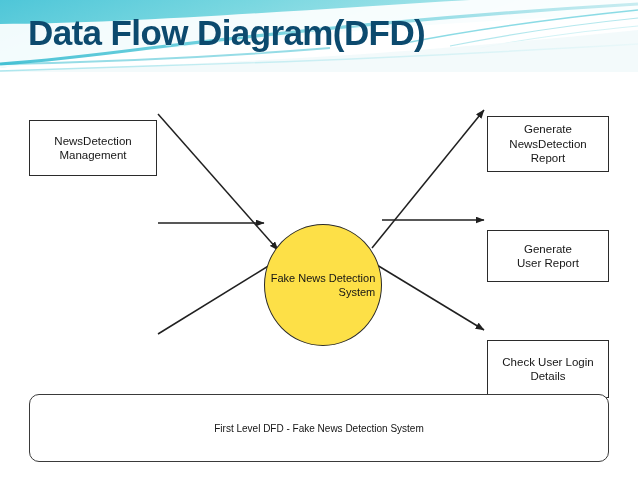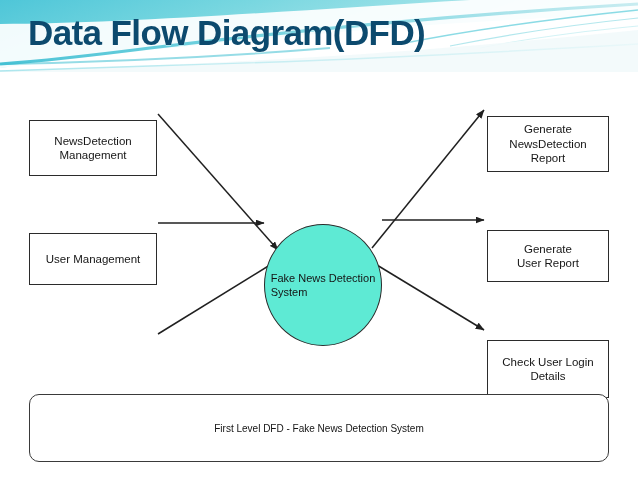--- a/index.html
+++ b/index.html
@@ -98,26 +98,26 @@
 
   
   #node-process {
     position: absolute;
     left: 264px;
     top: 152px;
     width: 118px;
     height: 122px;
     border: 1.6px solid #2b2b2b;
     border-radius: 50%;
-    background: #5eead4;
+    background: #fde047;
     box-sizing: border-box;
     display: flex;
     align-items: center;
     justify-content: center;
-    text-align: left;
+    text-align: right;
     font-size: 11px;
     line-height: 14px;
     color: #141414;
     z-index: 3;
   }
   #node-process .lbl { white-space: pre-line; display:block; }
 
   
   #node-caption {
     position: absolute;
@@ -200,23 +200,20 @@
       <line x1="382" y1="148" x2="484" y2="148" stroke="#202020" stroke-width="1.5" marker-end="url(#arrowhead)"></line>
 
       <line x1="372" y1="190" x2="484" y2="258" stroke="#202020" stroke-width="1.5" marker-end="url(#arrowhead)"></line>
     </svg>
 
     <div class="node" id="node-newsdetection-management">
       <span class="lbl">NewsDetection
 Management</span>
     </div>
 
-    <div class="node" id="node-user-management">
-      <span class="lbl">User Management</span>
-    </div>
 
 
     <div id="node-process">
       <span class="lbl">Fake News Detection
 System</span>
     </div>
 
     <div class="node" id="node-generate-newsdetection-report">
       <span class="lbl">Generate
 NewsDetection Report</span>

